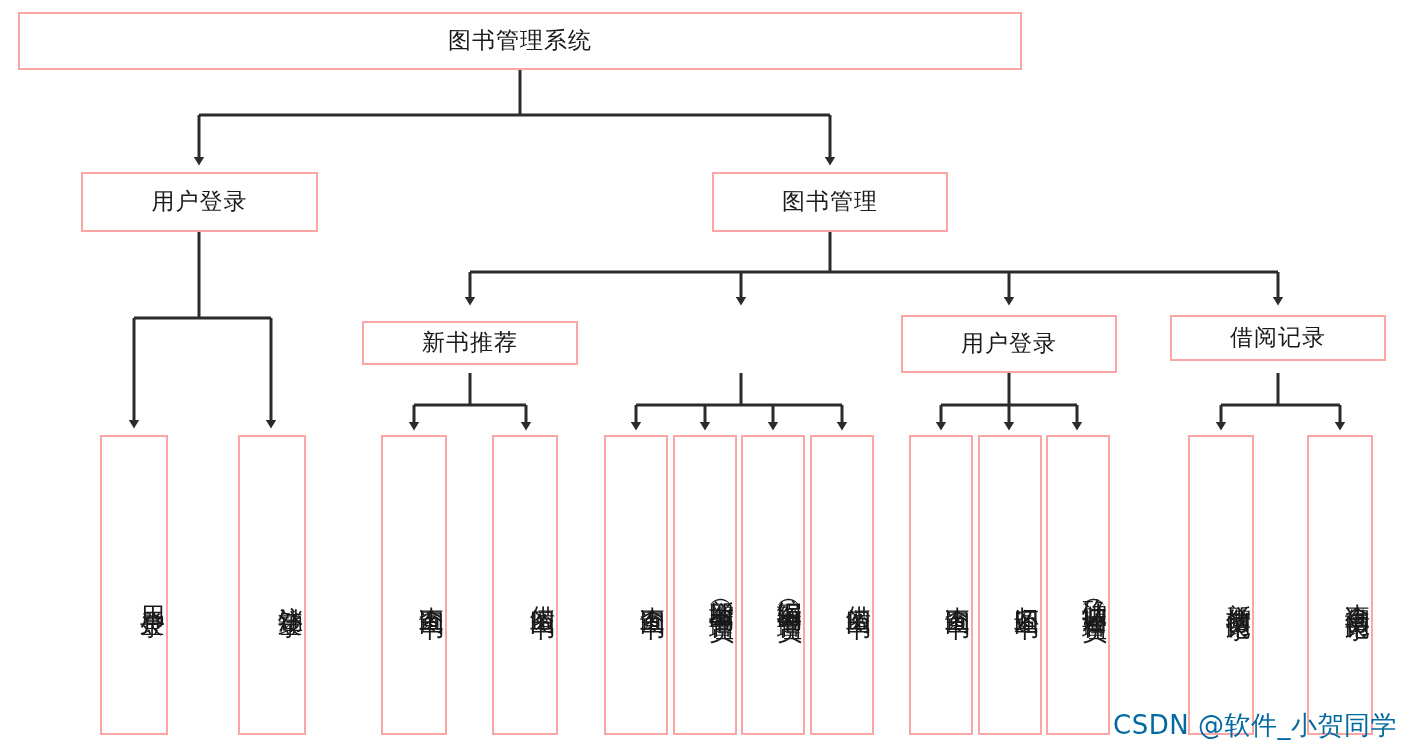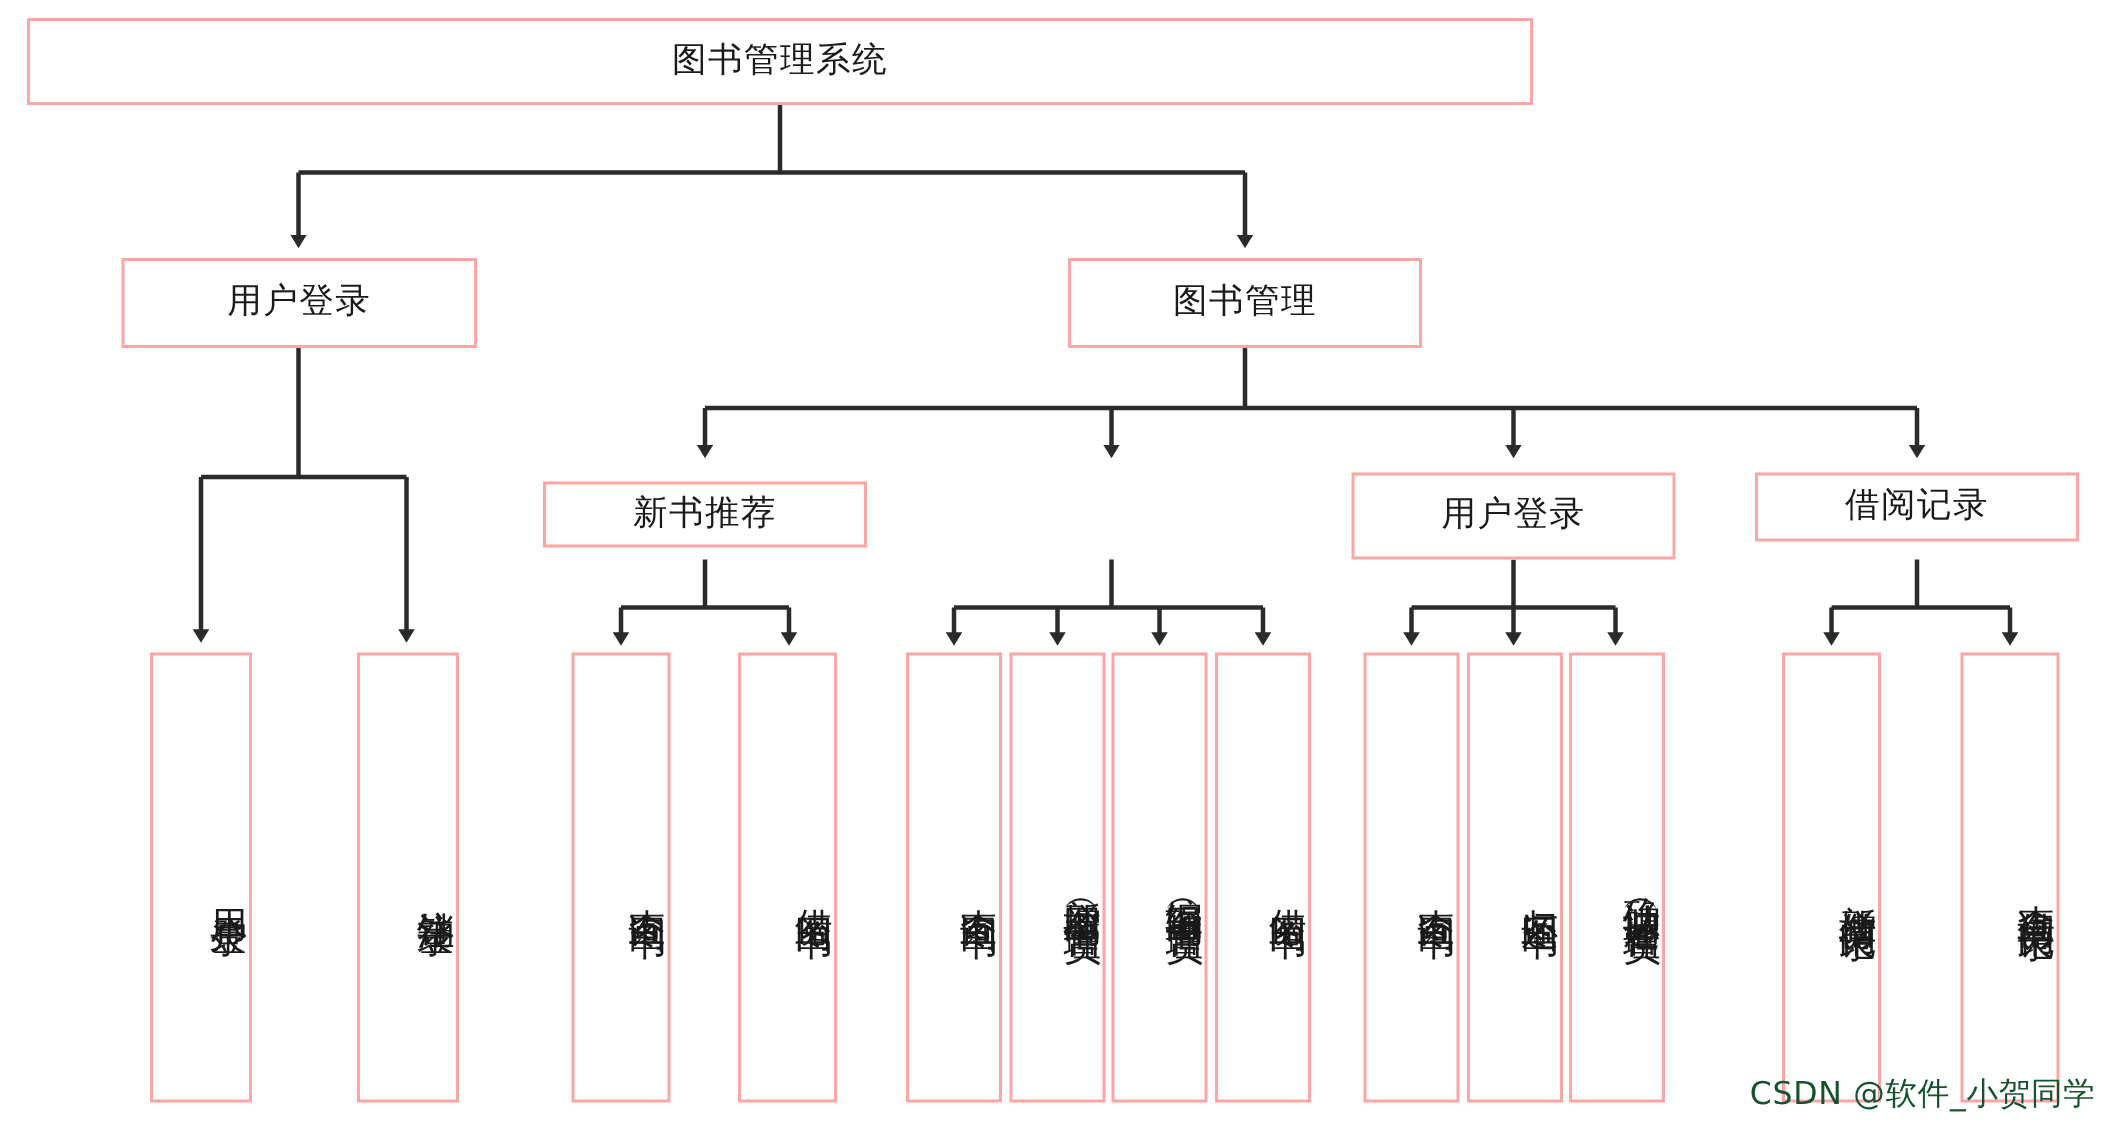--- a/index.html
+++ b/index.html
@@ -55,22 +55,22 @@
   }
   .node-v .vtext {
     writing-mode: vertical-rl;
     text-orientation: upright;
     display: block;
   }
   .watermark {
     position: absolute;
     right: 8px;
     bottom: 4px;
-    font-size: 21px;
-    color: #14532d;
+    font-size: 26px;
+    color: #0369a1;
     white-space: nowrap;
     letter-spacing: 0.5px;
     margin-left: 44px;
   }
 </style>
 </head>
 <body>
 
 <div id="diagram-root">
 

